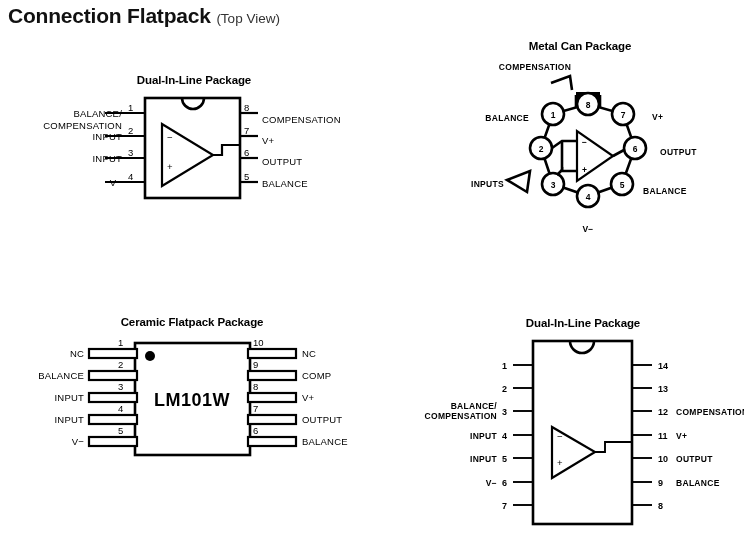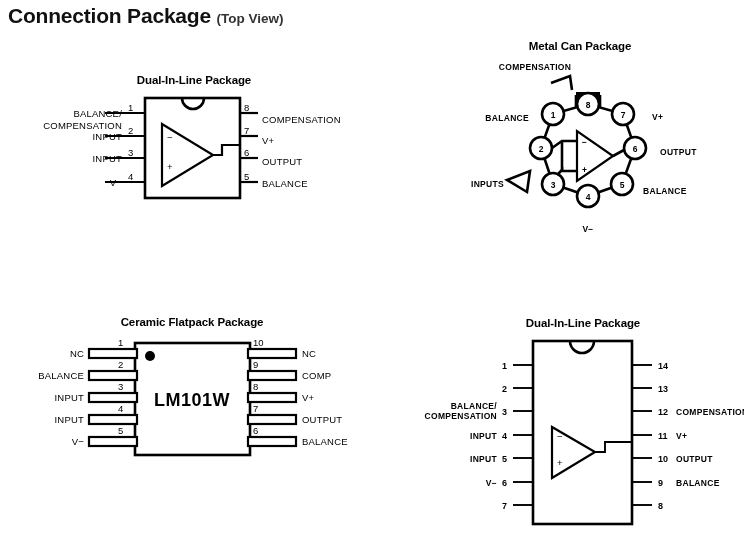--- a/index.html
+++ b/index.html
@@ -26,21 +26,21 @@
     left: 8px;
     top: 4px;
     font-size: 21px;
     font-weight: bold;
     letter-spacing: -0.2px;
     color: #111111;
     white-space: nowrap;
   }
   .page-title .subtitle {
     font-size: 13.5px;
-    font-weight: bold;
+    font-weight: normal;
     letter-spacing: 0;
     color: #333333;
     text-align: right;
   }
   svg.diagram-layer {
     position: absolute;
     left: 0;
     top: 0;
     width: 744px;
     height: 553px;
@@ -125,21 +125,21 @@
   .dot {
     fill: #000000;
   }
 </style>
 </head>
 <body>
 
 <div id="page">
 
   <div class="page-title">
-    <span>Connection Package</span>
+    <span>Connection Flatpack</span>
     <span class="subtitle">(Top View)</span>
   </div>
 
   <svg class="diagram-layer" viewBox="0 0 744 553">
 
     <g>
       <text class="pkg-title" x="194" y="84" text-anchor="middle">Dual-In-Line Package</text>
 
       <rect class="body-fill" x="145" y="98" width="95" height="100"></rect>
 

